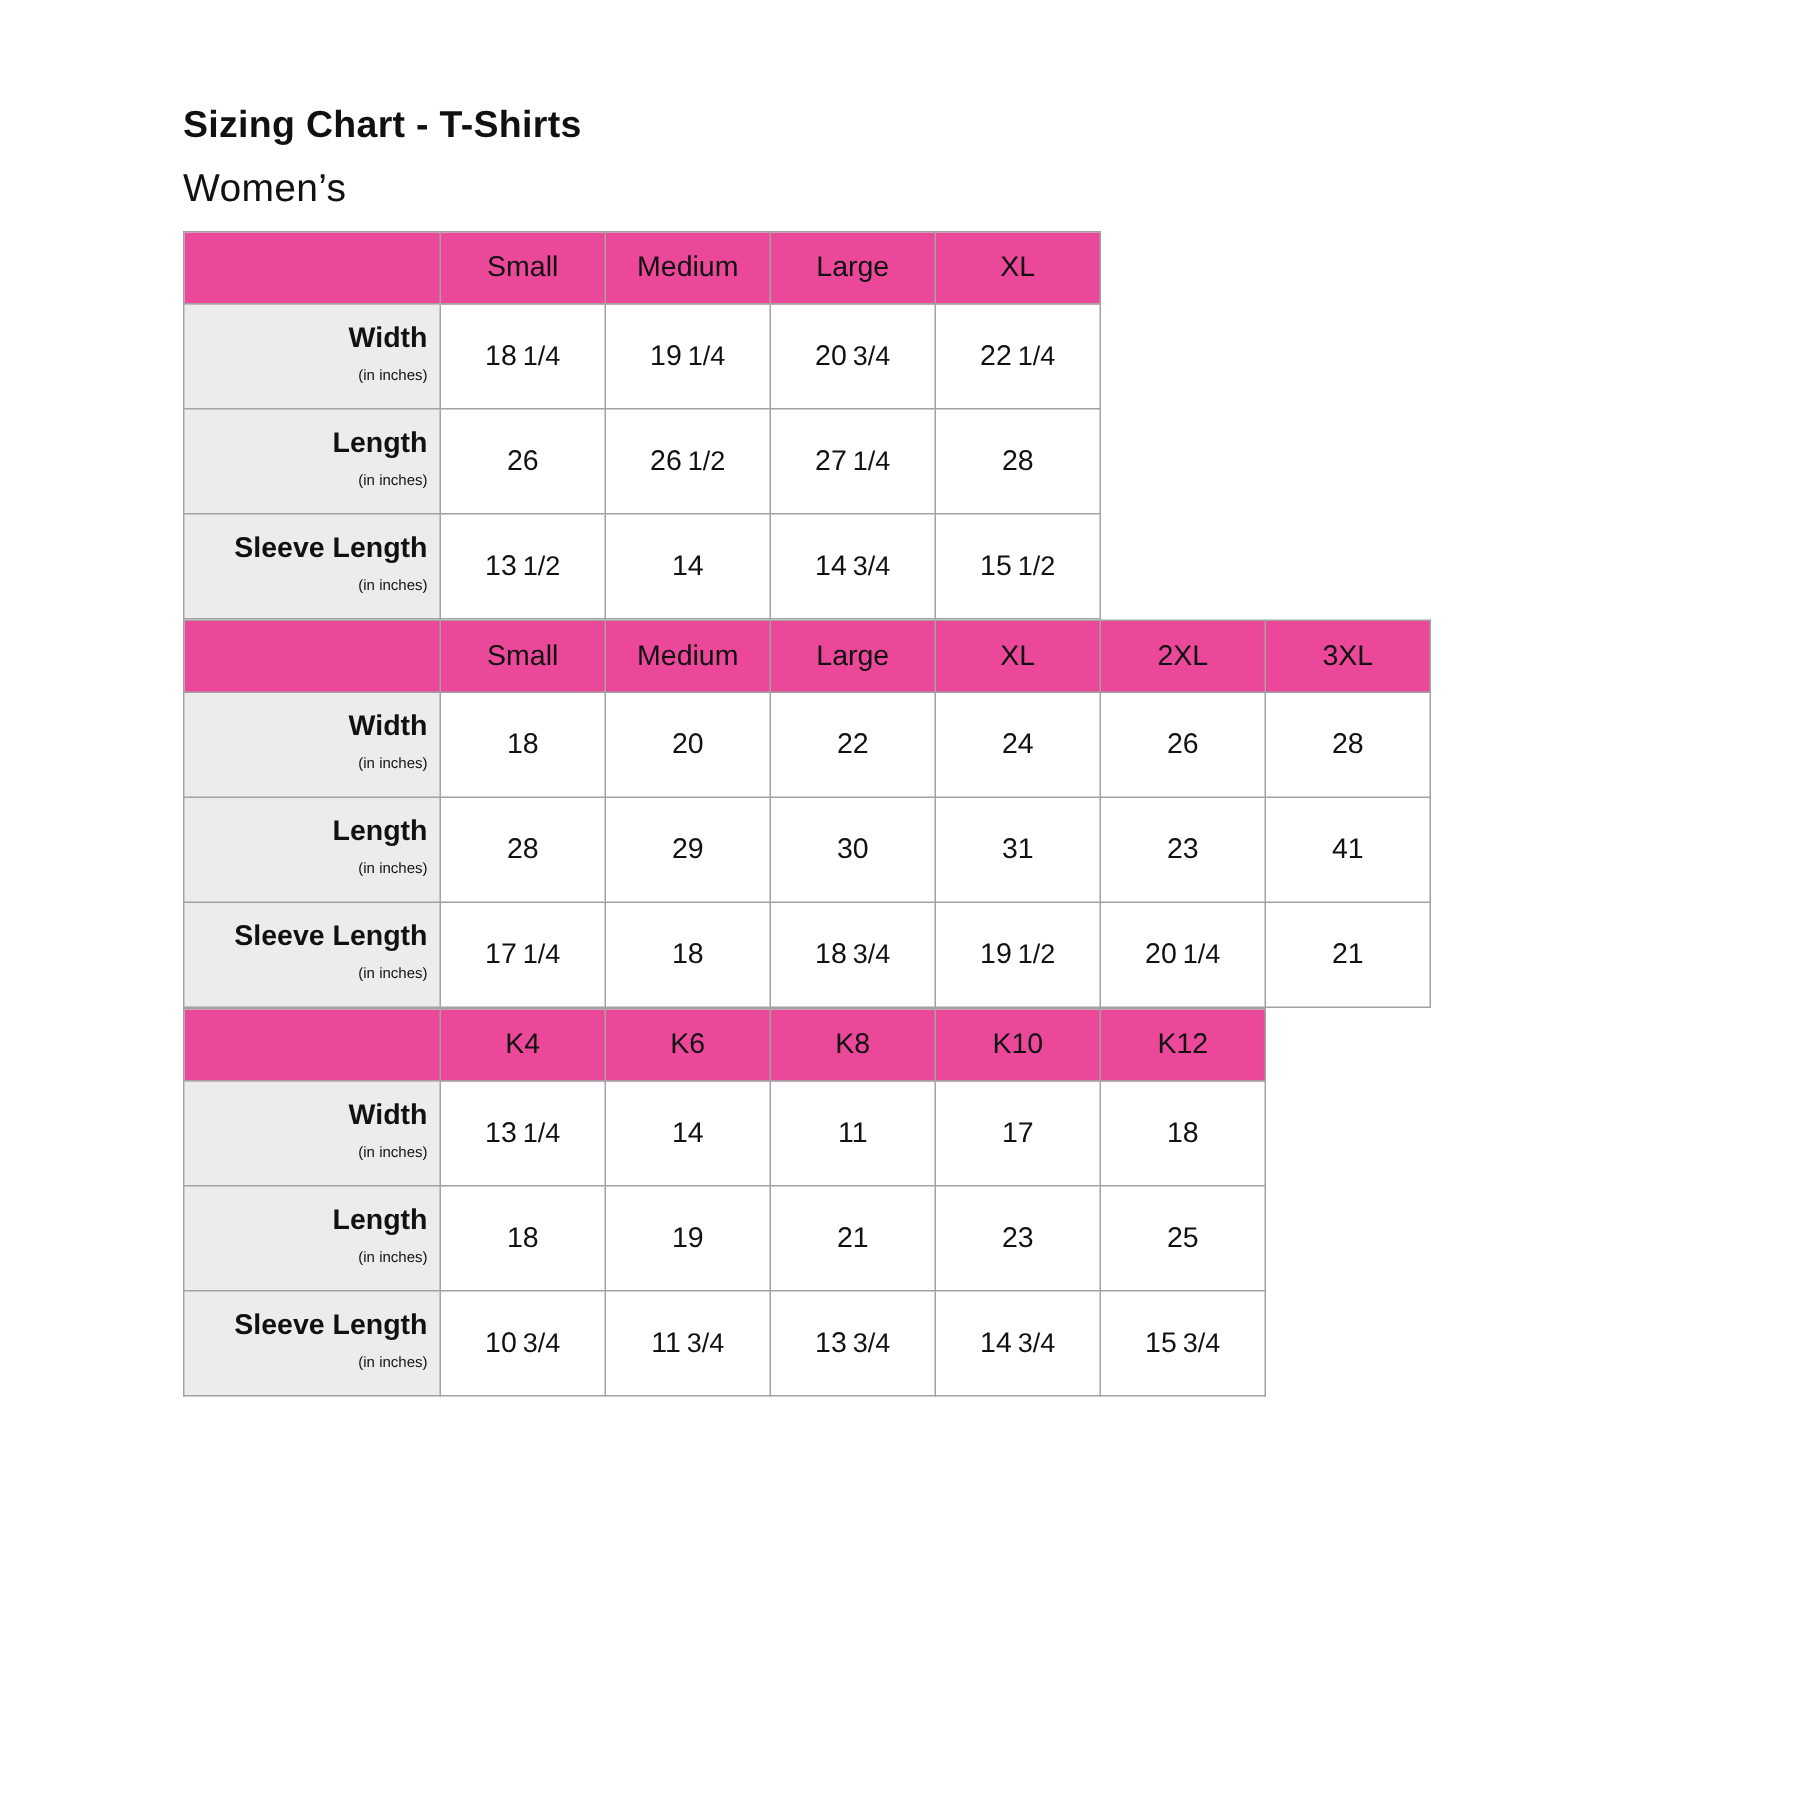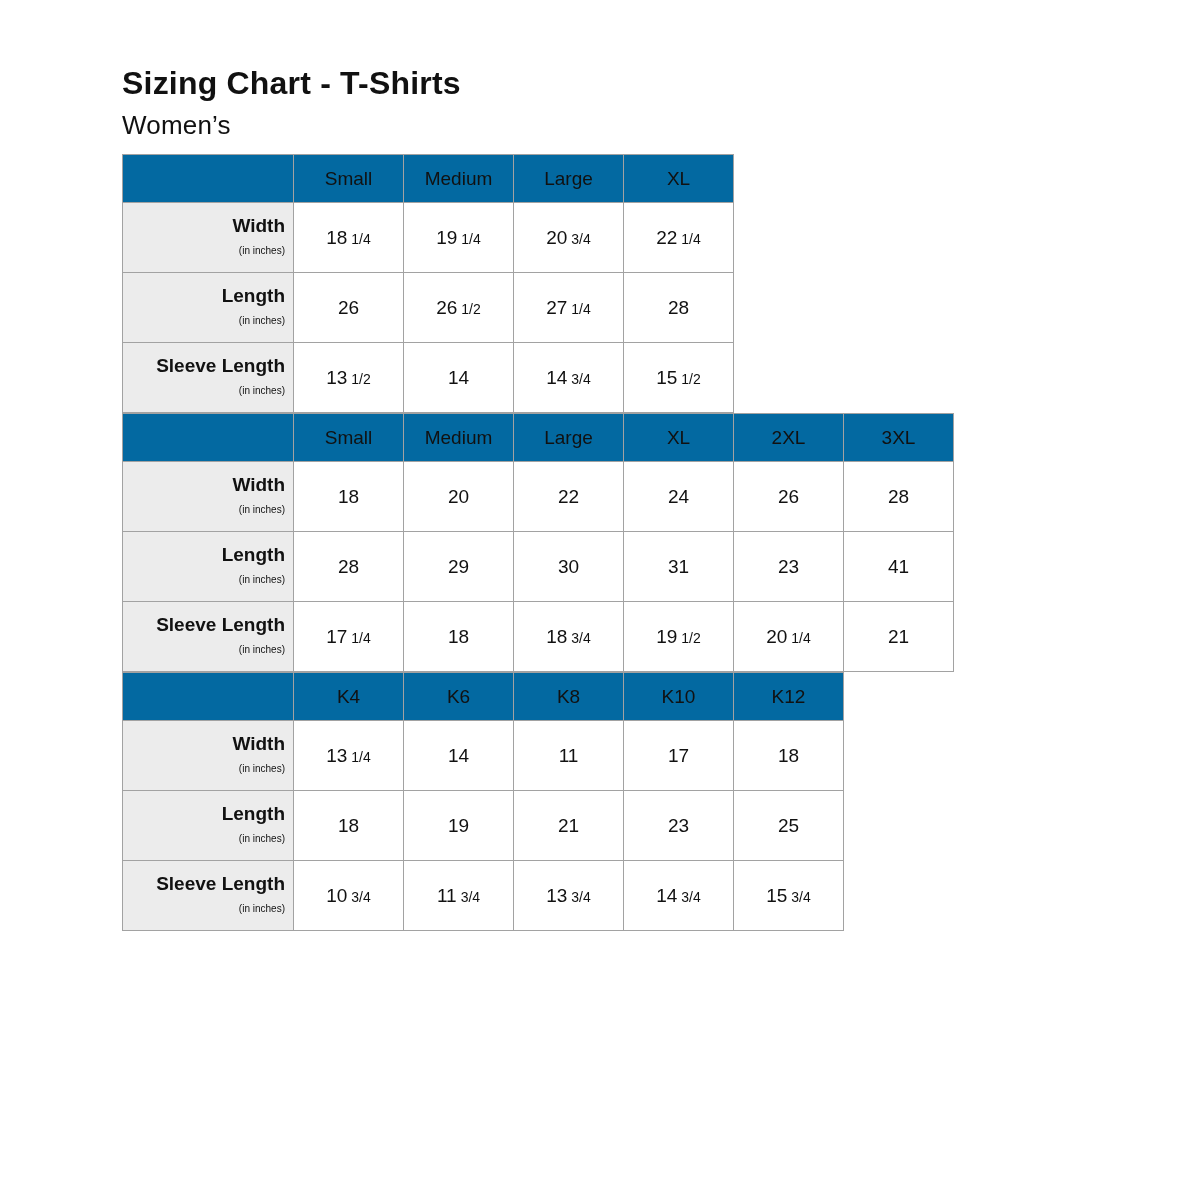--- a/index.html
+++ b/index.html
@@ -14,21 +14,21 @@
     -webkit-font-smoothing: antialiased;
   }
   .content {
     padding-left: 122px;
     padding-right: 40px;
     box-sizing: border-box;
   }
   h1.page-title {
     margin: 0;
     padding-top: 66px;
-    font-size: 32px;
+    font-size: 25px;
     line-height: 34px;
     font-weight: 700;
     letter-spacing: 0.2px;
   }
   .size-section h2 {
     margin: 48px 0 12px 0;
     font-size: 26px;
     line-height: 34px;
     font-weight: 400;
     letter-spacing: 0.2px;
@@ -38,21 +38,21 @@
   }
   table.size-table {
     border-collapse: collapse;
     background: #ffffff;
   }
   table.size-table th,
   table.size-table td {
     border: 1px solid #a2a2a2;
   }
   table.size-table thead th {
-    background: #0369a1;
+    background: #ec4899;
     height: 47px;
     padding: 0 6px;
     font-size: 19px;
     font-weight: 400;
     text-align: center;
     vertical-align: middle;
   }
   table.size-table thead th.corner {
     width: 158px;
   }
@@ -79,21 +79,21 @@
   table.size-table td.size-value {
     width: 101px;
     height: 69px;
     text-align: center;
     vertical-align: middle;
     font-size: 19px;
     padding: 0 4px;
     white-space: nowrap;
   }
   .frac {
-    font-size: 14px;
+    font-size: 18px;
     margin-left: 4px;
   }
 </style>
 </head>
 <body>
 
 <div class="content">
   <h1 class="page-title">Sizing Chart - T-Shirts</h1>
   <div id="tables-root">
       <div class="size-section">

